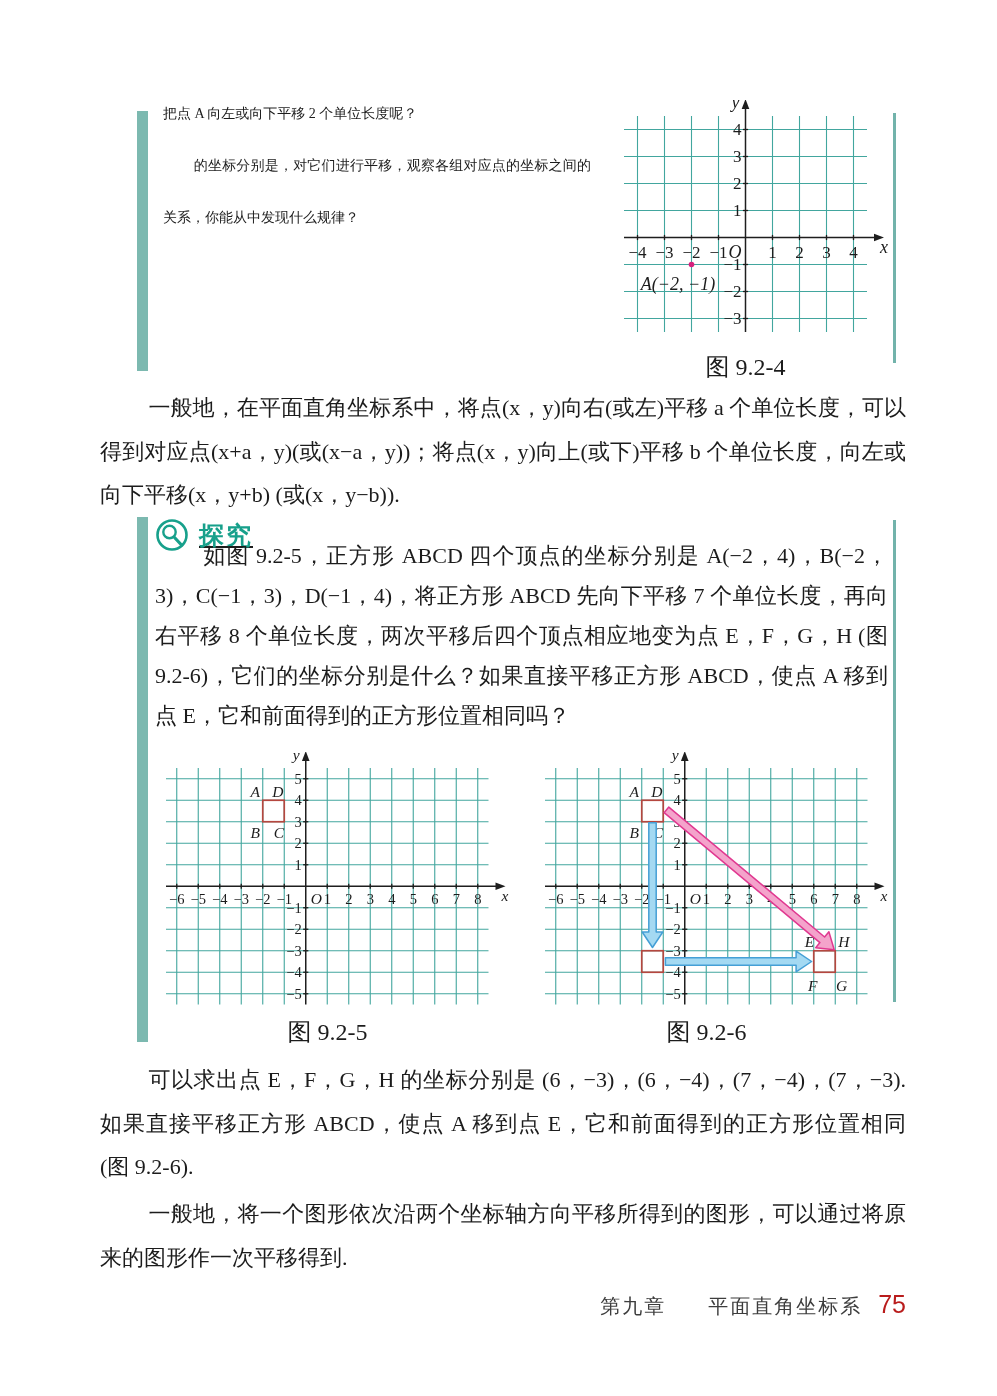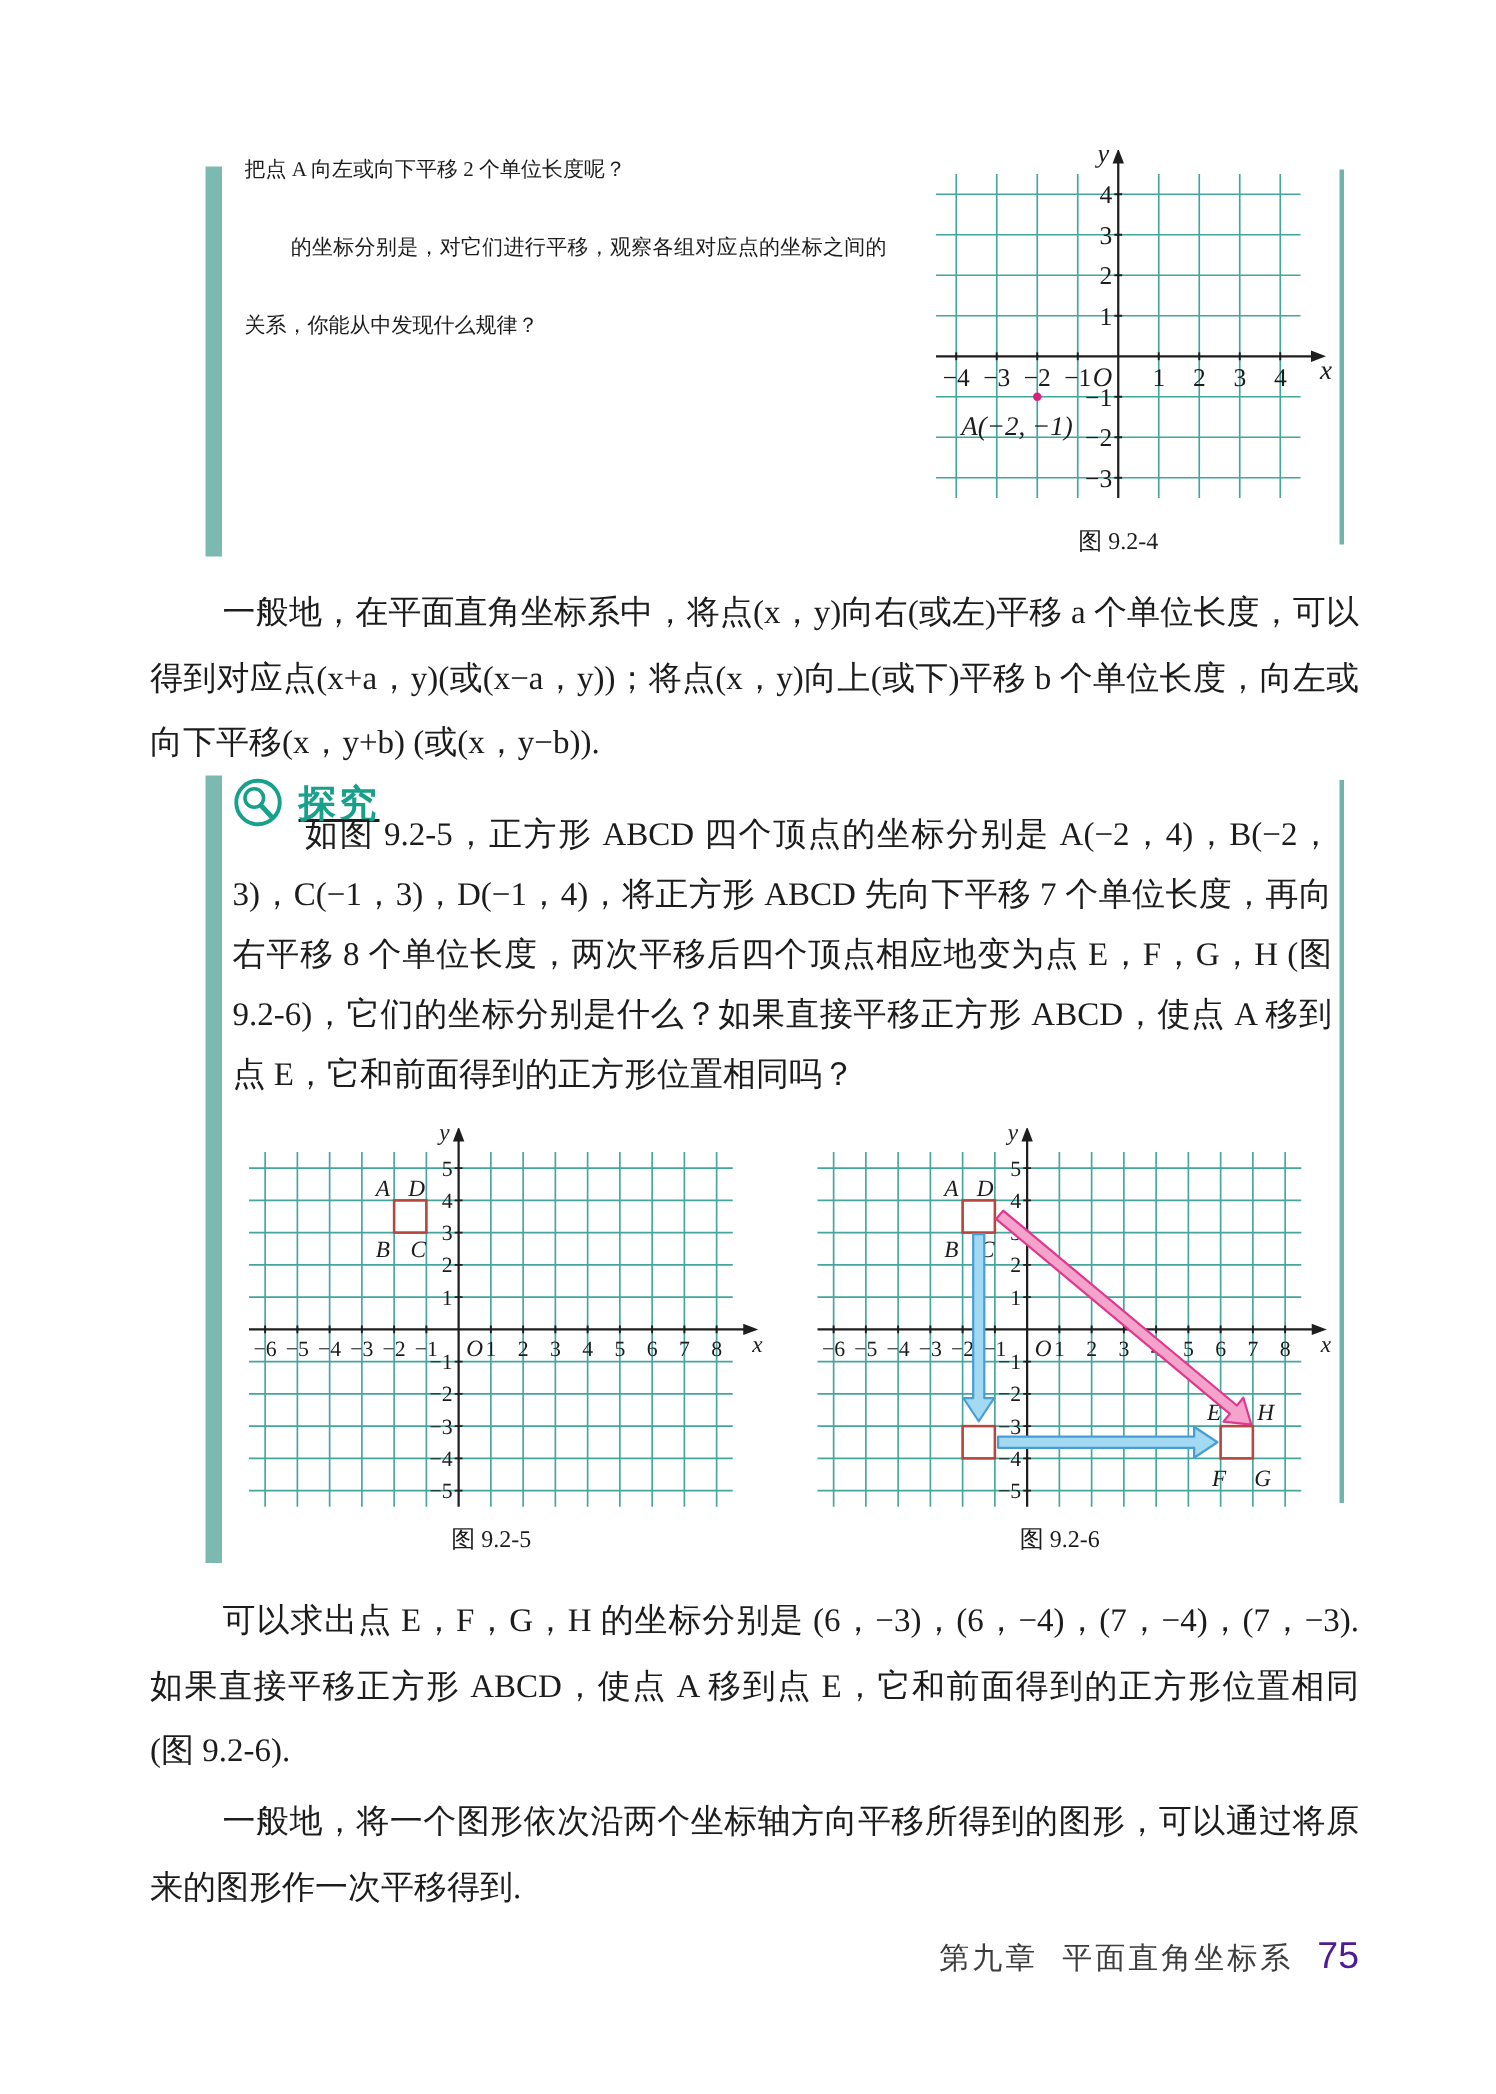--- a/index.html
+++ b/index.html
@@ -6,32 +6,32 @@
   body{
     width:997px;height:1396px;background:#ffffff;position:relative;overflow:hidden;
     font-family:"Liberation Serif","DejaVu Serif",serif;color:#1c1c1c;
   }
   .abs{position:absolute;}
   .vbar{background:#7cb9b0;}
   .vbar-thin{background:#72b3ab;}
   .body-par{font-size:22px;line-height:43.5px;text-align:justify;margin:0;}
   .indent{text-indent:2.2em;}
   .intro-par{font-size:14px;line-height:52px;text-align:justify;margin:0;}
-  .caption{font-size:16px;text-align:center;color:#1c1c1c;}
+  .caption{font-size:24px;text-align:center;color:#1c1c1c;}
   .explore-header{display:flex;align-items:center;gap:10px;}
   .explore-title{
     font-family:"Liberation Sans","DejaVu Sans",sans-serif;
     font-weight:bold;font-size:25px;color:#17a08b;letter-spacing:2px;
   }
   .footer{
     display:flex;align-items:baseline;gap:16px;
     font-family:"Liberation Sans","DejaVu Sans",sans-serif;color:#3d3d3d;
   }
-  .footer .chap{font-size:20px;letter-spacing:2px;}
-  .footer .pagenum{font-size:25px;color:#4c1d95;}
+  .footer .chap{font-size:20px;letter-spacing:2px;margin-left:26px;}
+  .footer .pagenum{font-size:25px;color:#b91c1c;}
   svg text{font-family:"Liberation Serif","DejaVu Serif",serif;fill:#1c1c1c;}
 </style>
 </head>
 <body>
 
 <div class="abs vbar" style="left:137px;top:111px;width:11px;height:260px;"></div>
 
 <div class="abs" style="left:163px;top:88px;width:428px;">
   <p class="intro-par">把点 A 向左或向下平移 2 个单位长度呢？</p>
   <p class="intro-par indent">的坐标分别是，对它们进行平移，观察各组对应点的坐标之间的关系，你能从中发现什么规律？</p>

